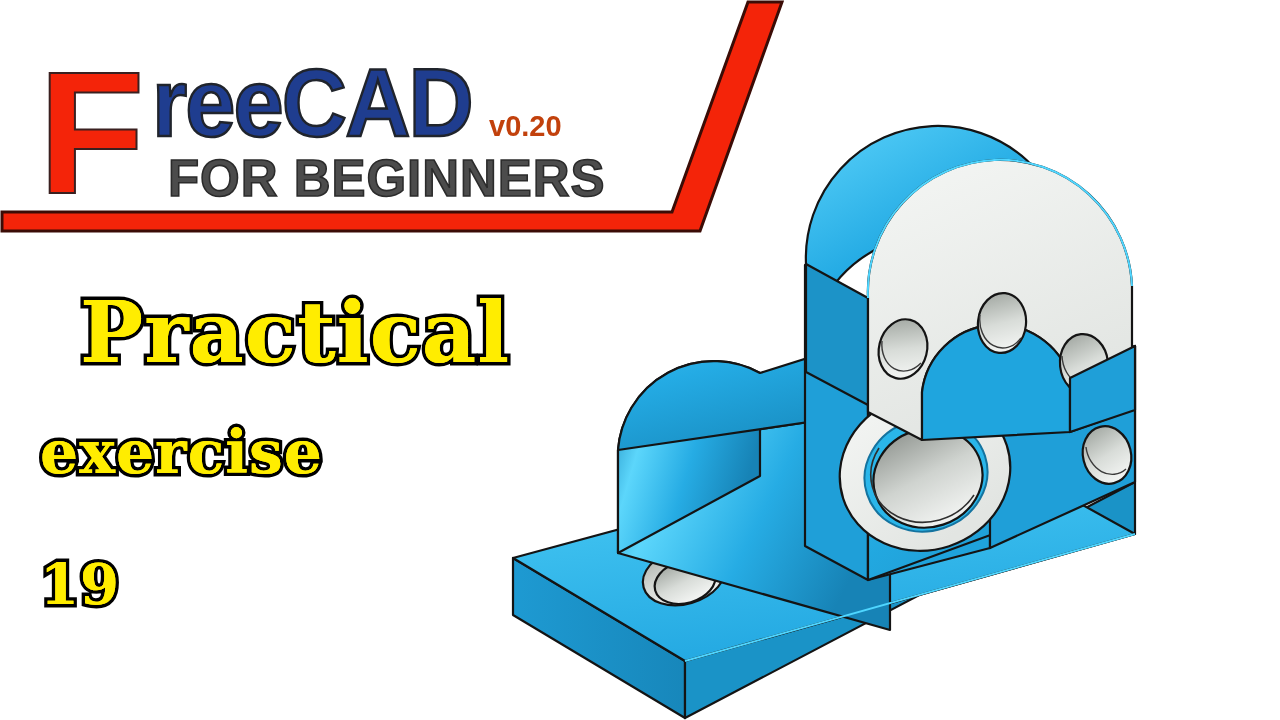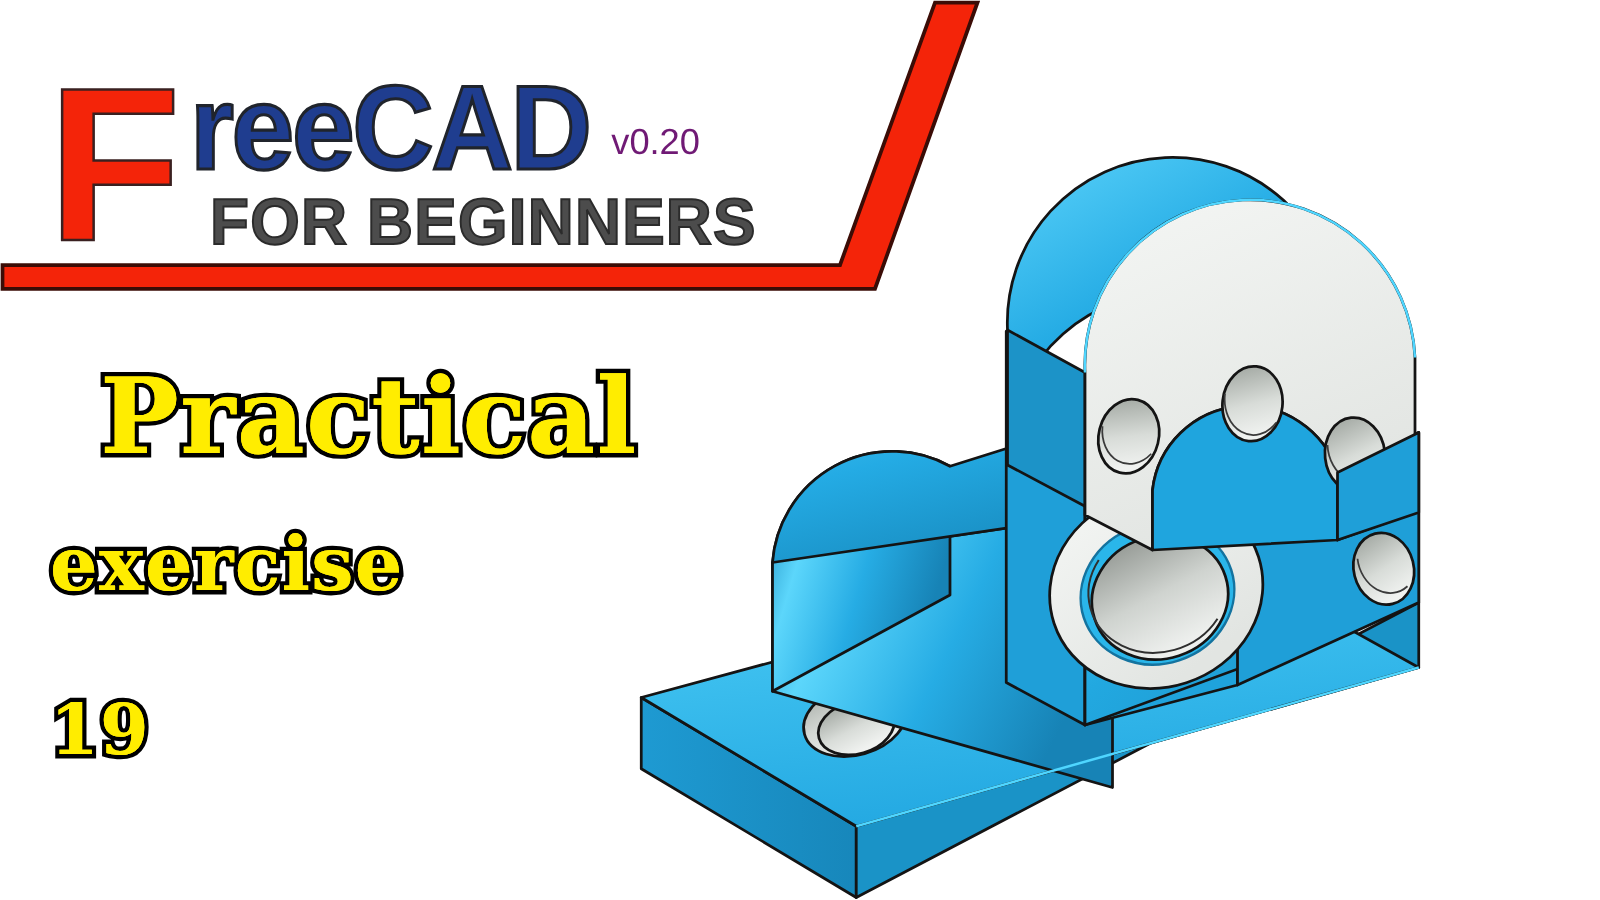--- a/index.html
+++ b/index.html
@@ -19,24 +19,24 @@
   #logo-freecad{
     position:absolute;left:152px;top:55px;
     font-family:"Liberation Sans",sans-serif;
     font-weight:bold;font-size:96px;line-height:1;
     color:#1f3d8f;
     -webkit-text-stroke:2.5px #20242c;
     letter-spacing:-2px;
     transform:scaleX(0.94);transform-origin:left top;
   }
   #logo-version{
-    position:absolute;left:489px;top:100px;
-    font-family:"Liberation Sans",sans-serif;
-    font-weight:normal;font-size:29px;line-height:1;
-    color:#701a75;letter-spacing:0px;
+    position:absolute;left:489px;top:112px;
+    font-family:"Liberation Sans",sans-serif;
+    font-weight:bold;font-size:29px;line-height:1;
+    color:#c2410c;letter-spacing:0px;
   }
   #logo-sub{
     position:absolute;left:168px;top:152px;
     font-family:"Liberation Sans",sans-serif;
     font-weight:bold;font-size:52px;line-height:1;
     color:#4c4c4c;
     -webkit-text-stroke:1.6px #2b2b2b;
     letter-spacing:1px;
     transform:scaleX(0.98);transform-origin:left top;
   }

